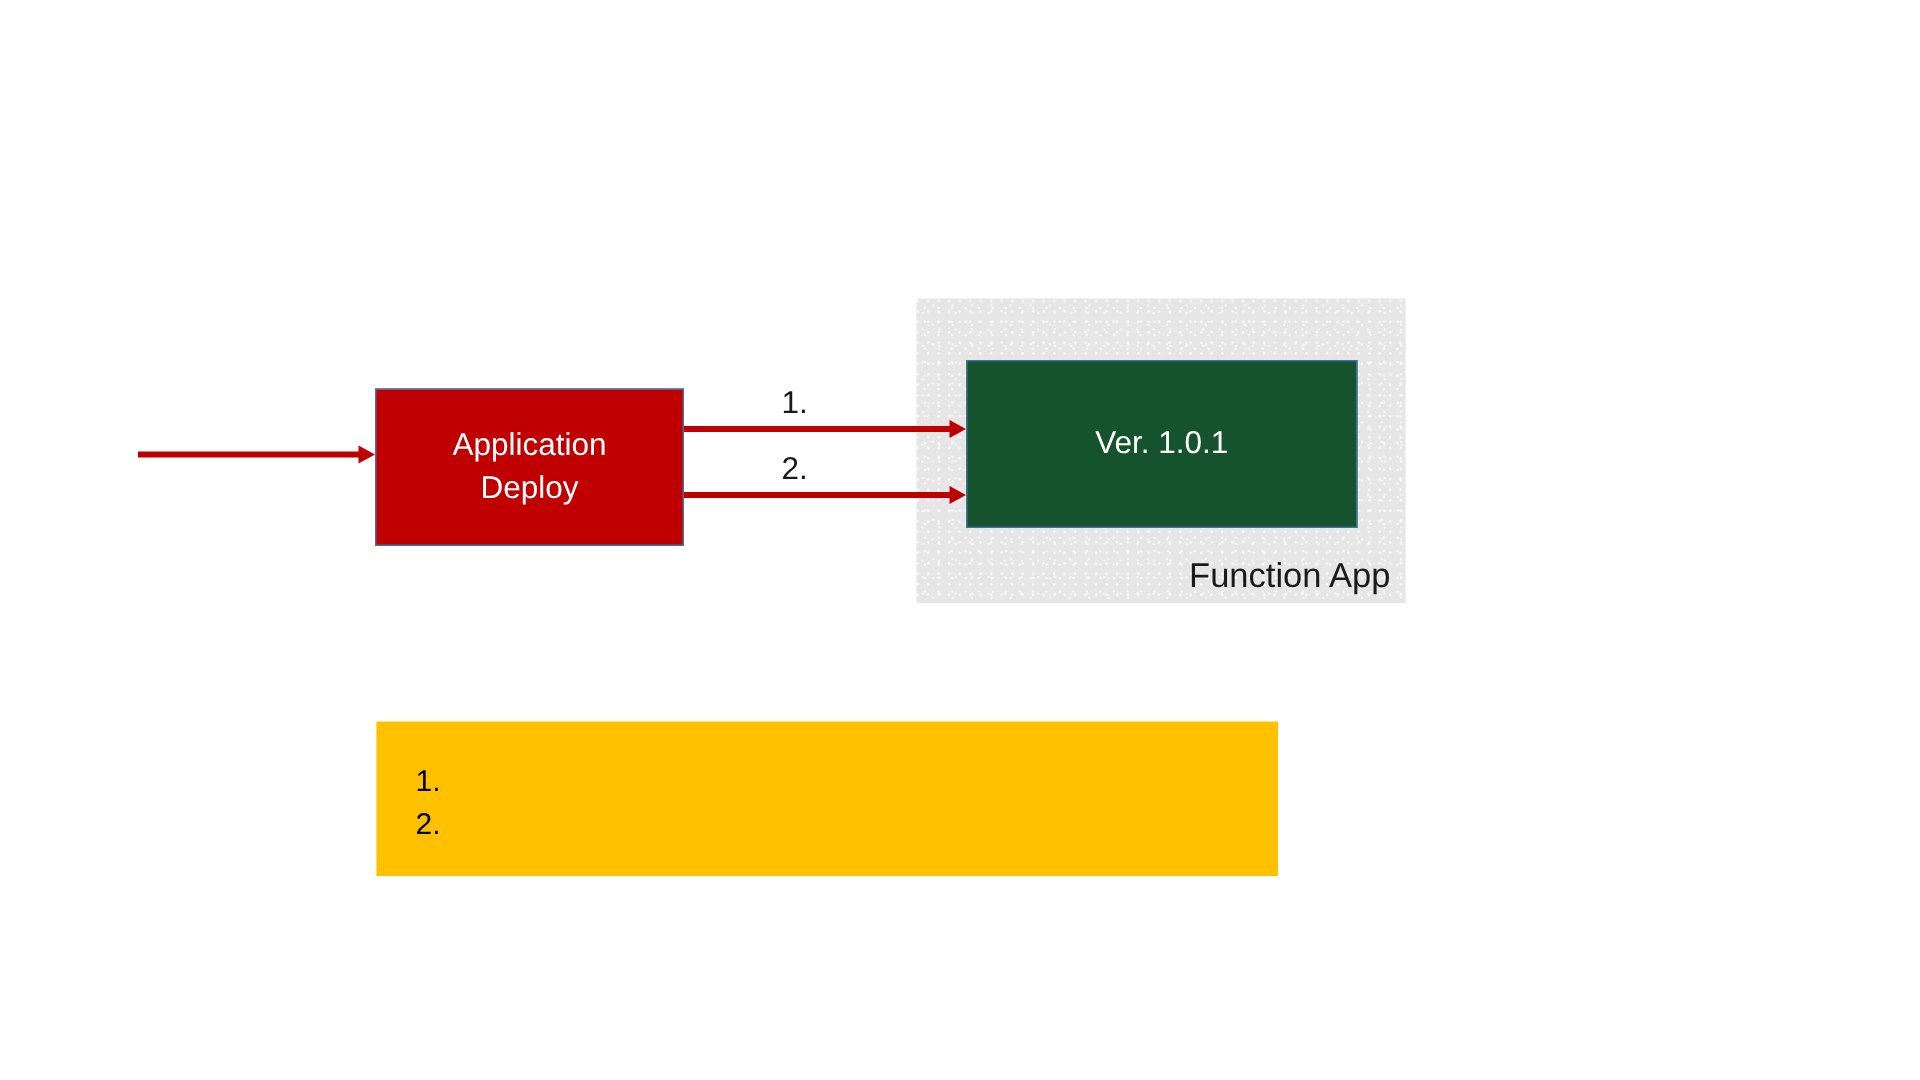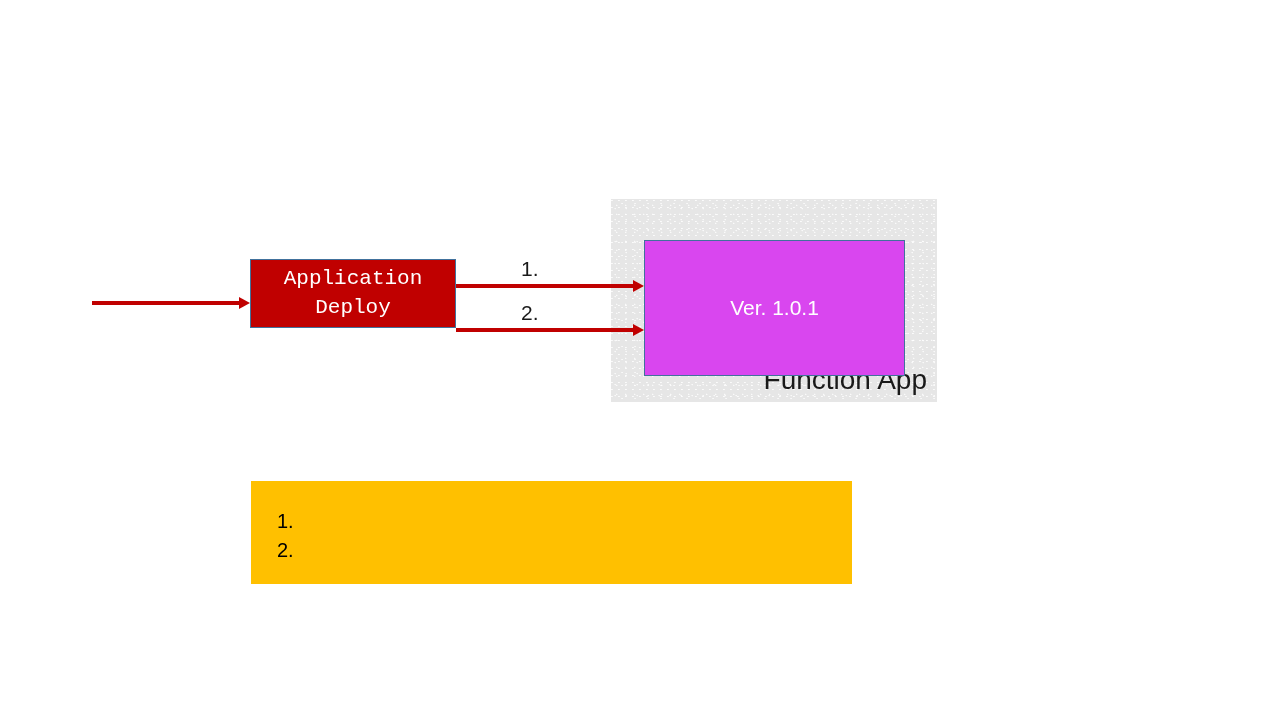--- a/index.html
+++ b/index.html
@@ -32,63 +32,62 @@
       radial-gradient(circle at 12% 22%, rgba(255,255,255,0.85) 0.6px, transparent 1px),
       radial-gradient(circle at 63% 71%, rgba(255,255,255,0.8) 0.6px, transparent 1px),
       radial-gradient(circle at 38% 88%, rgba(250,250,250,0.9) 0.5px, transparent 1px),
       radial-gradient(circle at 85% 35%, rgba(252,252,252,0.8) 0.5px, transparent 1px);
     background-size: 7px 7px, 9px 9px, 11px 11px, 13px 13px;
   }
   .function-app-label {
     position: absolute;
     right: 10px;
     bottom: 6px;
-    font-size: 28px;
+    font-size: 23px;
     color: #1a1a1a;
     line-height: 1.1;
     white-space: nowrap;
   }
 
   
   .version-box {
     position: absolute;
     left: 644px;
     top: 240px;
     width: 261px;
-    height: 136px;
-    background: #d946ef;
+    height: 112px;
+    background: #14532d;
     border: 1px solid #41719c;
     box-sizing: border-box;
     display: flex;
     align-items: center;
     justify-content: center;
   }
   .version-box-label {
     color: #ffffff;
     font-size: 21px;
     line-height: 1.15;
     text-align: center;
     white-space: nowrap;
   }
 
   
   .router-box {
     position: absolute;
     left: 250px;
     top: 259px;
     width: 206px;
-    height: 69px;
+    height: 105px;
     background: #c00000;
     border: 1px solid #41719c;
     box-sizing: border-box;
     display: flex;
     flex-direction: column;
     align-items: center;
     justify-content: center;
-    font-family: Liberation Mono, monospace;
   }
   .router-box-label {
     color: #ffffff;
     font-size: 21px;
     line-height: 1.38;
     text-align: center;
     white-space: nowrap;
   }
 
   

